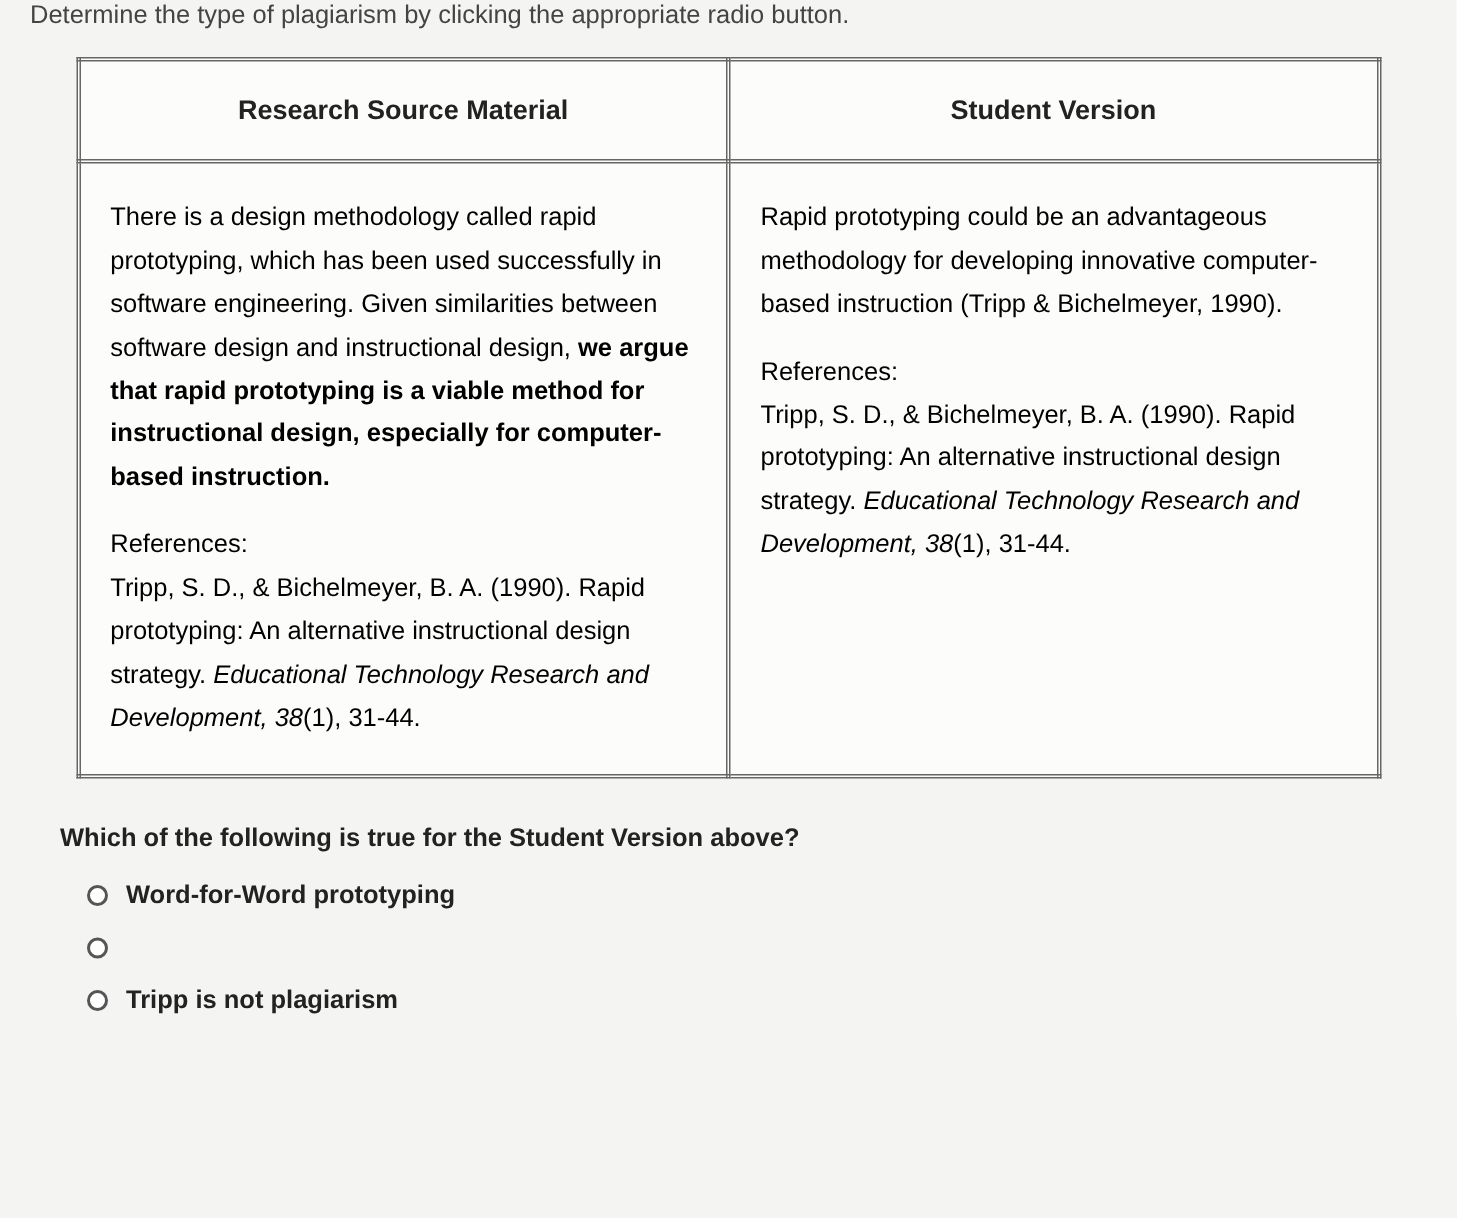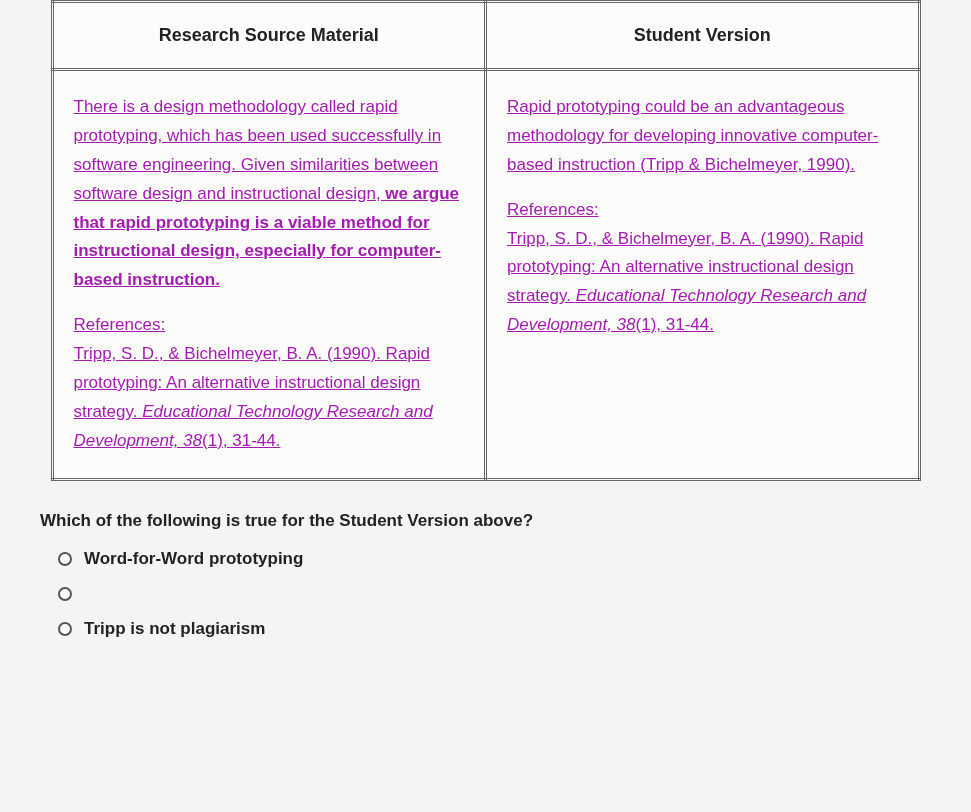--- a/index.html
+++ b/index.html
@@ -39,23 +39,22 @@
       font-size: 18px;
       text-align: center;
       color: #222;
     }
     .comparison-table td {
       border: 3px double #666;
       padding: 22px 20px;
       vertical-align: top;
       font-size: 17px;
       line-height: 1.7;
-      color: #a21caf;
+      color: #000000;
       width: 50%;
-      text-decoration: underline;
     }
     .bold-run {
       font-weight: bold;
     }
     .ref-heading {
       display: block;
       margin-top: 16px;
     }
     .italic {
       font-style: italic;
@@ -86,20 +85,21 @@
     .option-label {
       font-size: 17px;
       font-weight: bold;
       color: #222;
     }
   </style>
 </head>
 <body>
 
 <div class="container">
+  <div class="instruction">Determine the type of plagiarism by clicking the appropriate radio button.</div>
 
   <table class="comparison-table">
     <thead>
       <tr>
         <th>Research Source Material</th>
         <th>Student Version</th>
       </tr>
     </thead>
     <tbody>
       <tr>

